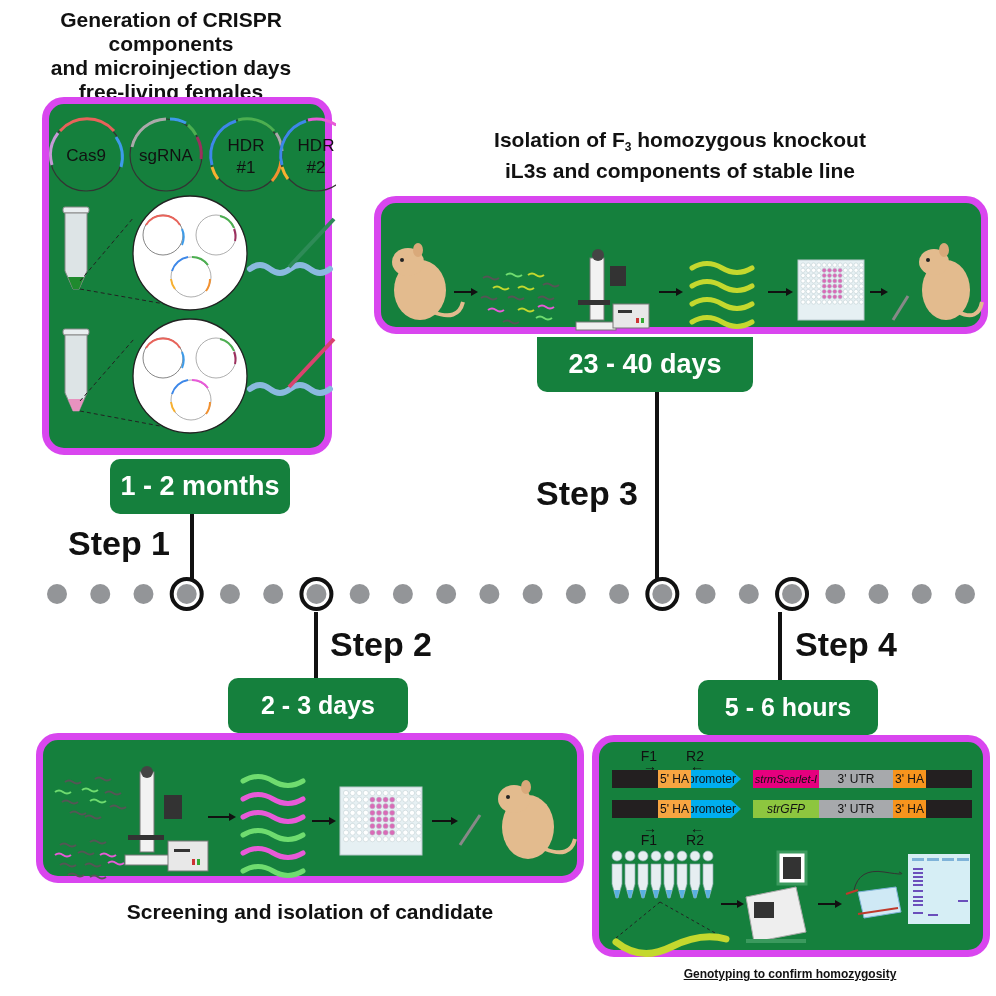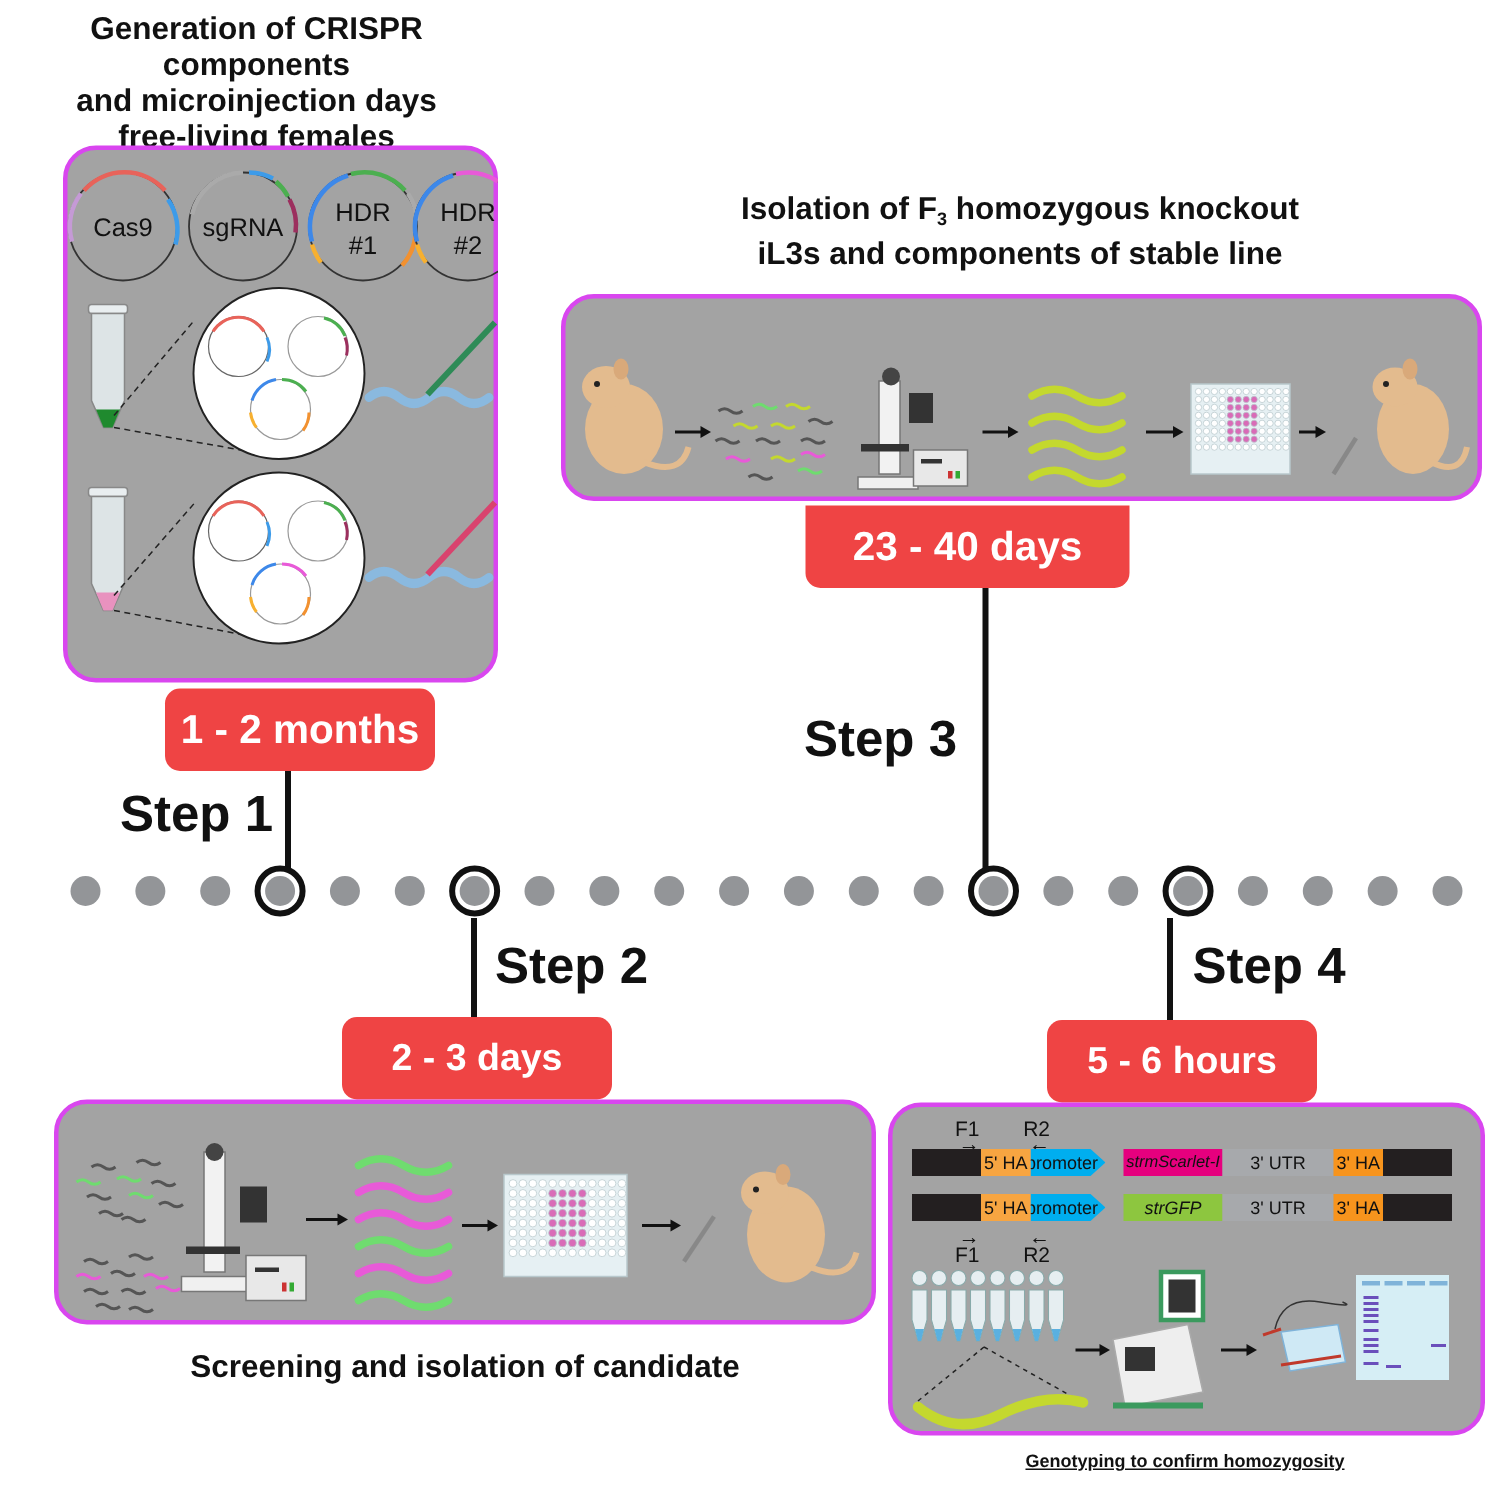--- a/index.html
+++ b/index.html
@@ -1,20 +1,20 @@
 <!DOCTYPE html>
 <html><head>
 <meta charset="utf-8">
 <style>
   html, body { margin:0; padding:0; background:#ffffff; }
   body { width:996px; height:996px; position:relative; overflow:hidden; font-family:"Liberation Sans", sans-serif; color:#111; }
   .abs { position:absolute; }
   .title { font-weight:bold; font-size:21px; text-align:center; line-height:24px; color:#111; }
-  .panel { position:absolute; border:3px solid #d946ef; border-radius:22px; background:#a3a3a3; box-sizing:border-box; }
-  .badge { position:absolute; background:#ef4444; color:#fff; font-weight:bold; font-size:27px; text-align:center; border-radius:10px; box-sizing:border-box; display:flex; align-items:center; justify-content:center; }
+  .panel { position:absolute; border:7px solid #d946ef; border-radius:22px; background:#15803d; box-sizing:border-box; }
+  .badge { position:absolute; background:#15803d; color:#fff; font-weight:bold; font-size:27px; text-align:center; border-radius:10px; box-sizing:border-box; display:flex; align-items:center; justify-content:center; }
   .step { position:absolute; font-weight:bold; font-size:34px; color:#111;text-align:center; }
   .vline { position:absolute; width:4px; background:#111; }
   sub { font-size:12px; vertical-align:-4px; }
   .plasmid-label { font-size:17px; text-align:center; fill:#111; }
   .bar-row { position:absolute; height:18px; display:flex; }
   .seg { height:18px; font-size:12px; display:flex; align-items:center; justify-content:center; box-sizing:border-box; color:#111; }
   .primer { position:absolute; font-size:14px; text-align:right; width:20px; }
 </style>
 </head>
 <body>
@@ -107,21 +107,21 @@
       <path d="M164,301 A20,20 0 0,1 160,313" fill="none" stroke="#f29130" stroke-width="2"></path>
       <path d="M129,311 A20,20 0 0,1 125,301" fill="none" stroke="#f7b030" stroke-width="2"></path>
     </g>
     <path d="M204,288 q10,-8 20,0 t20,0 t20,0 t20,0" fill="none" stroke="#8ab9df" stroke-width="6" stroke-linecap="round"></path>
     <line x1="243" y1="286" x2="288" y2="238" stroke="#d9436e" stroke-width="4"></line>
   </svg>
 </div>
 
 <div class="badge" style="left:110px; top:459px; width:180px; height:55px;">1 - 2 months</div>
 <div class="vline" style="left:190px; top:514px; height:70px;"></div>
-<div class="step" style="left:80px; top:524px;">Step 1</div>
+<div class="step" style="left:68px; top:524px;">Step 1</div>
 
 <div class="abs title" style="left:370px; top:128px; width:620px;">
   <div><span>Isolation of F</span><sub>3</sub><span> homozygous knockout</span></div>
   <div>iL3s and components of stable line</div>
 </div>
 
 <div class="panel" style="left:374px; top:196px; width:614px; height:138px;">
   <svg width="614" height="138" style="position:absolute; left:-3px; top:-3px;">
 
     <g>

